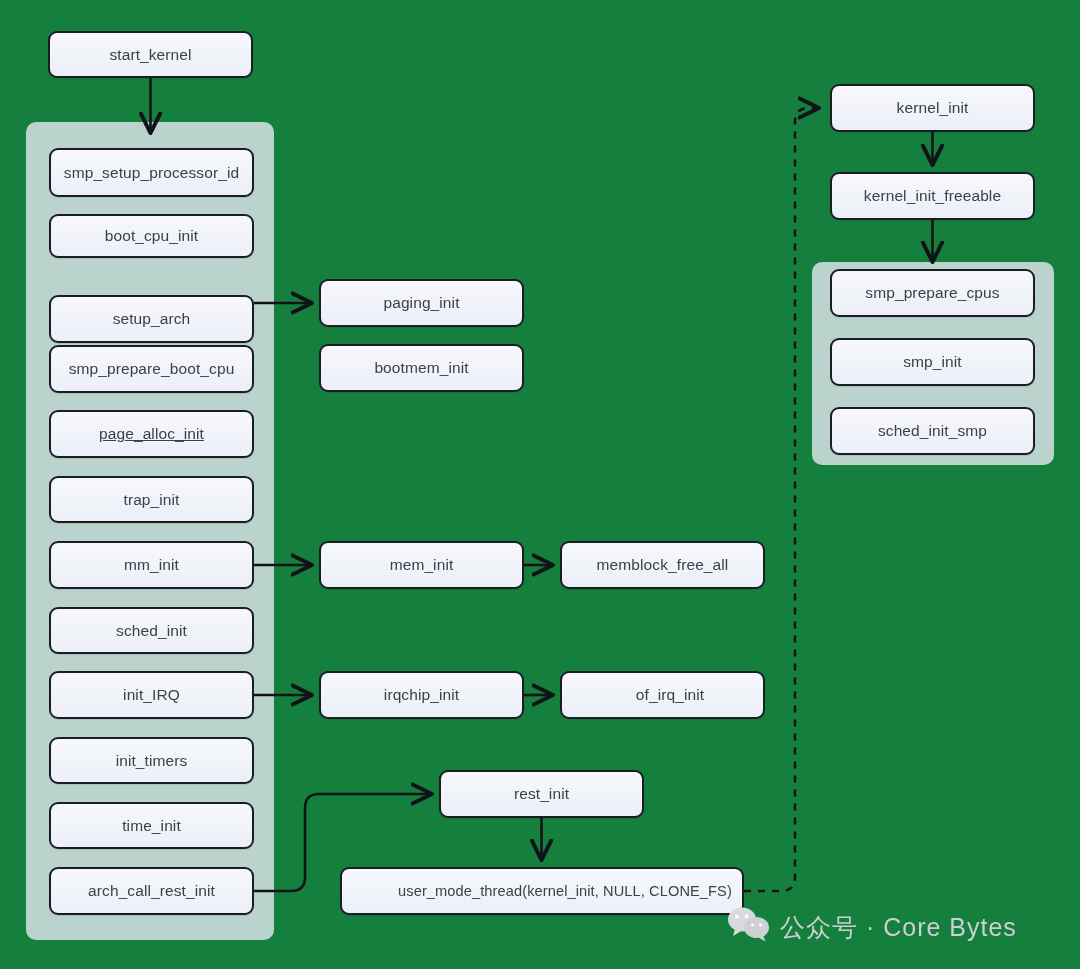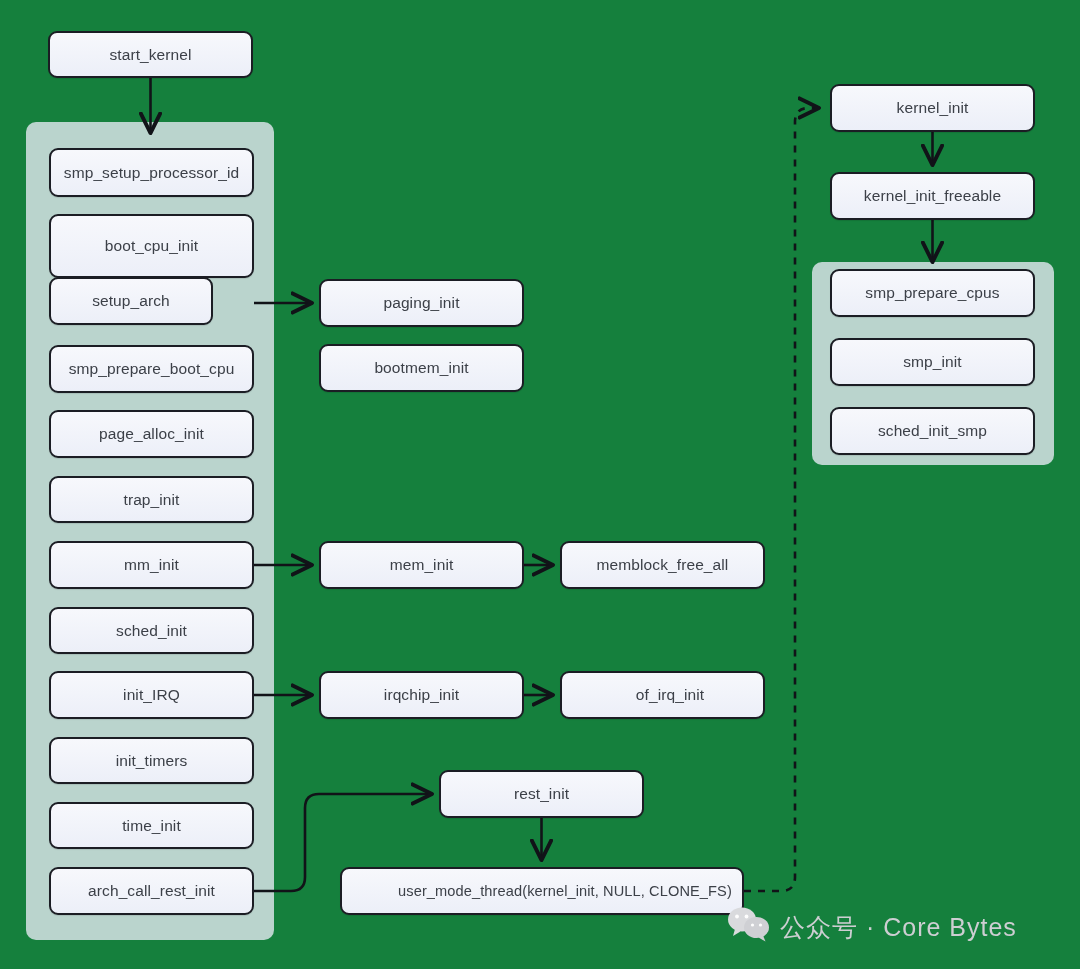--- a/index.html
+++ b/index.html
@@ -94,30 +94,30 @@
       </g>
   </svg>
 
   <div id="nodes-layer">
       <div class="node" style="left: 48px; top: 31px; width: 205px; height: 47px;">
         <span>start_kernel</span>
       </div>
       <div class="node" style="left: 49px; top: 148px; width: 205px; height: 49px;">
         <span>smp_setup_processor_id</span>
       </div>
-      <div class="node" style="left: 49px; top: 214px; width: 205px; height: 64px;">
+      <div class="node" style="left: 49px; top: 214px; width: 205px; height: 44px;">
         <span>boot_cpu_init</span>
       </div>
-      <div class="node" style="left: 49px; top: 277px; width: 164px; height: 48px; align-items: center;">
+      <div class="node" style="left: 49px; top: 295px; width: 205px; height: 48px; align-items: center;">
         <span>setup_arch</span>
       </div>
       <div class="node" style="left: 49px; top: 345px; width: 205px; height: 48px; justify-content: center;">
         <span>smp_prepare_boot_cpu</span>
       </div>
-      <div class="node" style="left: 49px; top: 410px; width: 205px; height: 48px;">
+      <div class="node" style="left: 49px; top: 410px; width: 205px; height: 48px; text-decoration: underline;">
         <span>page_alloc_init</span>
       </div>
       <div class="node" style="left: 49px; top: 476px; width: 205px; height: 47px;">
         <span>trap_init</span>
       </div>
       <div class="node" style="left: 49px; top: 541px; width: 205px; height: 48px;">
         <span>mm_init</span>
       </div>
       <div class="node" style="left: 49px; top: 607px; width: 205px; height: 47px;">
         <span>sched_init</span>

